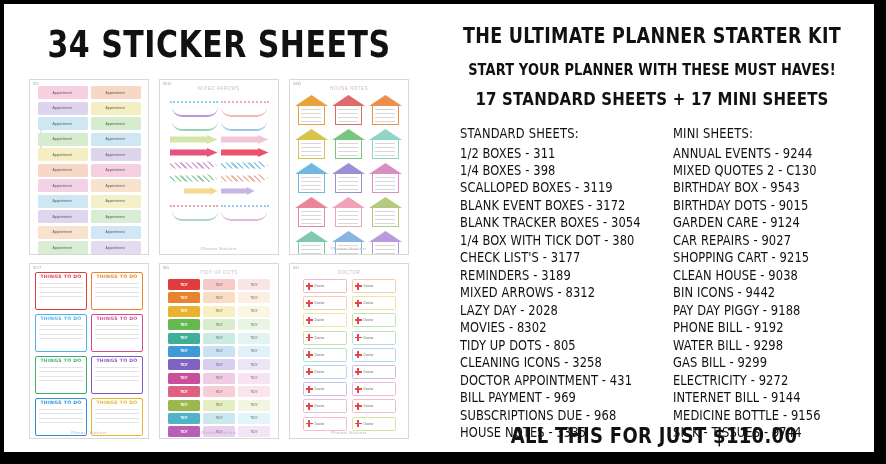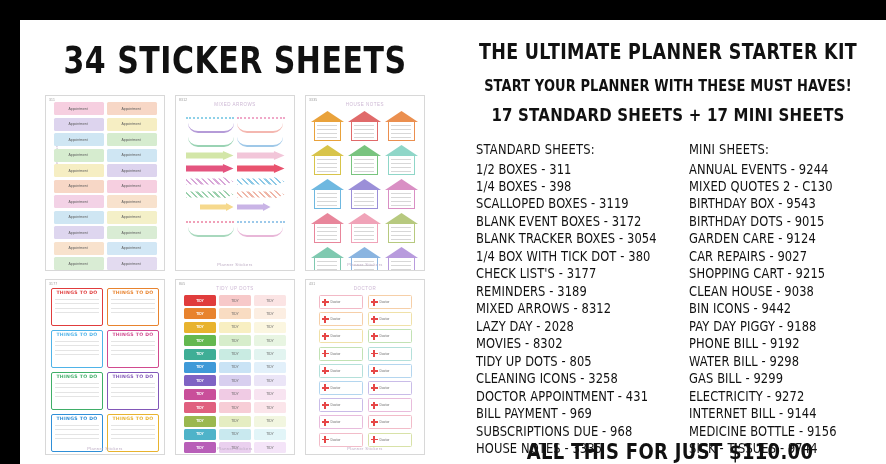--- a/index.html
+++ b/index.html
@@ -7,21 +7,21 @@
   body {
     background: #000;
     font-family: "Liberation Sans", sans-serif;
     overflow: hidden;
   }
   #page {
     position: relative;
     width: 886px;
     height: 452px;
     background: #000;
-    padding: 20px;
+    padding: 4px;
   }
   #inner {
     position: relative;
     width: 870px;
     height: 448px;
     background: #ffffff;
     overflow: hidden;
     display: flex;
   }
   

